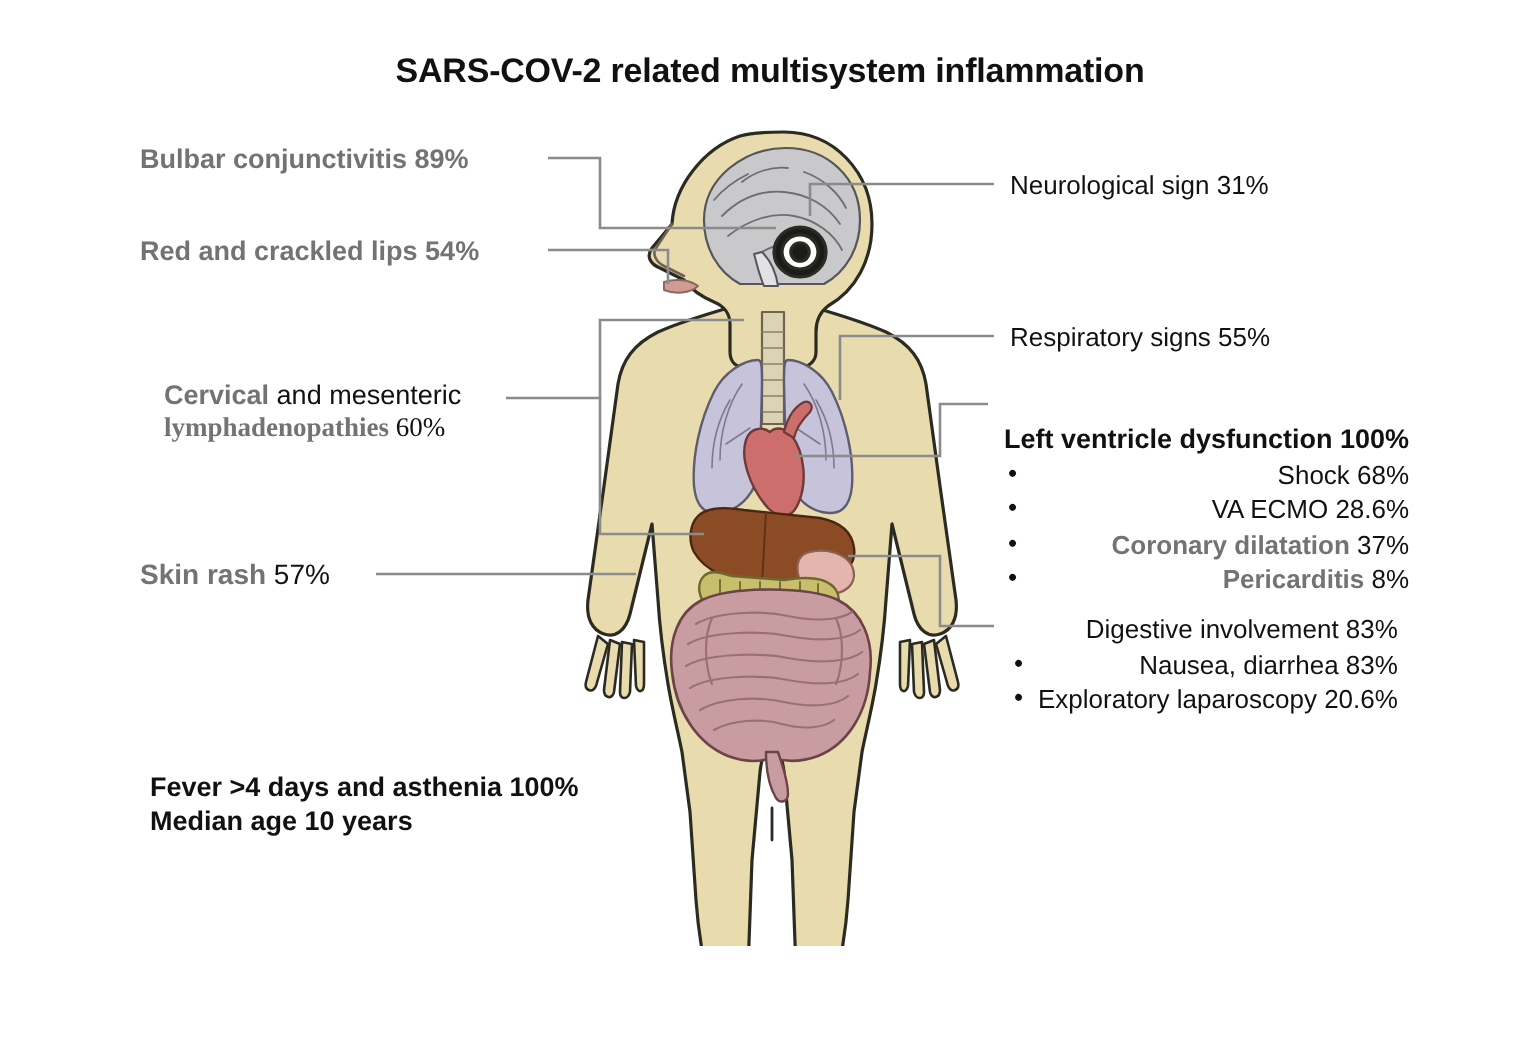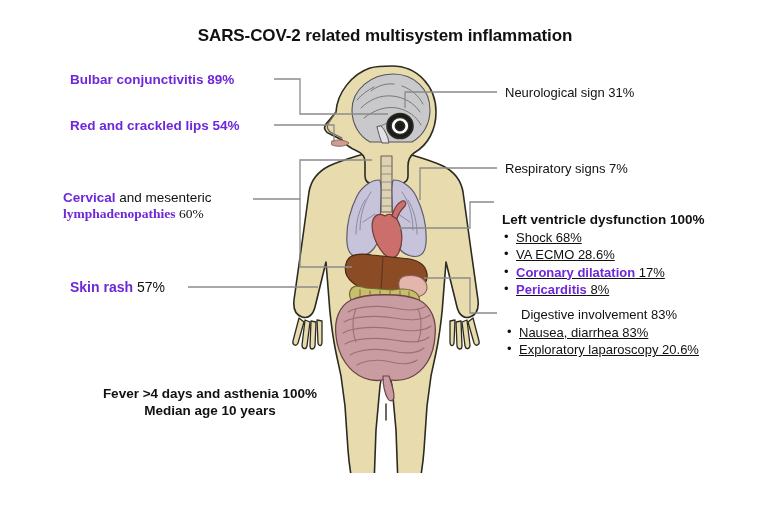--- a/index.html
+++ b/index.html
@@ -49,45 +49,44 @@
 
   
   .callout {
     position: absolute;
     font-size: 13px;
     color: #111111;
     line-height: 16px;
     white-space: nowrap;
   }
   .callout.left  { text-align: left; }
-  .callout.right { text-align: left; }
-
-  .red   { color: #6d28d9; font-weight: bold; }
+  .callout.right { text-align: right; }
+
+  .red   { color: #737373; font-weight: bold; }
   .blk   { color: #111111; font-weight: normal; }
 
   .cl-bulbar   { left: 70px;  top: 72px;  font-weight: bold; font-size: 13.5px; }
   .cl-lips     { left: 70px;  top: 118px; font-weight: bold; font-size: 13.5px; }
-  .cl-lymph    { left: 63px;  top: 190px; font-size: 13.5px; }
+  .cl-lymph    { left: 82px;  top: 190px; font-size: 13.5px; }
   .cl-lymph .line2 { display: block; font-family: Liberation Serif, serif; }
   .cl-skin     { left: 70px;  top: 279px; font-size: 14px; }
-  .cl-fever    { left: 75px;  top: 385px; width: 270px; text-align: center;
+  .cl-fever    { left: 75px;  top: 385px; width: 270px; text-align: left;
                  font-weight: bold; font-size: 13.5px; line-height: 17px; }
 
   .cl-neuro    { left: 505px; top: 85px;  font-size: 13px; }
   .cl-resp     { left: 505px; top: 161px; font-size: 13px; }
   .cl-cardiac  { left: 502px; top: 195px; font-size: 13px; line-height: 17.5px; }
   .cl-cardiac .hdr { font-weight: bold; font-size: 13.5px; display: block; margin-top: 16px; }
   .cl-digest   { left: 505px; top: 306px; font-size: 13px; line-height: 17.5px; }
   .cl-digest .hdr { display: block; margin-left: 16px; }
 
   ul.bullets {
     margin: 0;
     padding: 0;
     list-style: none;
-    text-decoration: underline;
   }
   ul.bullets li {
     position: relative;
     padding-left: 14px;
     white-space: nowrap;
   }
   ul.bullets li::before {
     content: "\2022";
     position: absolute;
     left: 2px;
@@ -379,34 +378,34 @@
   <div class="callout cl-fever">
     <div>Fever &gt;4 days and asthenia 100%</div>
     <div>Median age 10 years</div>
   </div>
 
   <div class="callout right cl-neuro">
     <span class="blk">Neurological sign 31%</span>
   </div>
 
   <div class="callout right cl-resp">
-    <span class="blk">Respiratory signs 7%</span>
+    <span class="blk">Respiratory signs 55%</span>
   </div>
 
   <div class="callout right cl-cardiac">
     <span class="hdr">Left ventricle dysfunction 100%</span>
     <ul class="bullets">
       <li>
         <span class="blk">Shock 68%</span>
       </li>
       <li>
         <span class="blk">VA ECMO 28.6%</span>
       </li>
       <li>
-        <span class="red">Coronary dilatation</span><span class="blk"> 17%</span>
+        <span class="red">Coronary dilatation</span><span class="blk"> 37%</span>
       </li>
       <li>
         <span class="red">Pericarditis</span><span class="blk"> 8%</span>
       </li>
     </ul>
   </div>
 
   <div class="callout right cl-digest">
     <span class="hdr">Digestive involvement 83%</span>
     <ul class="bullets">

